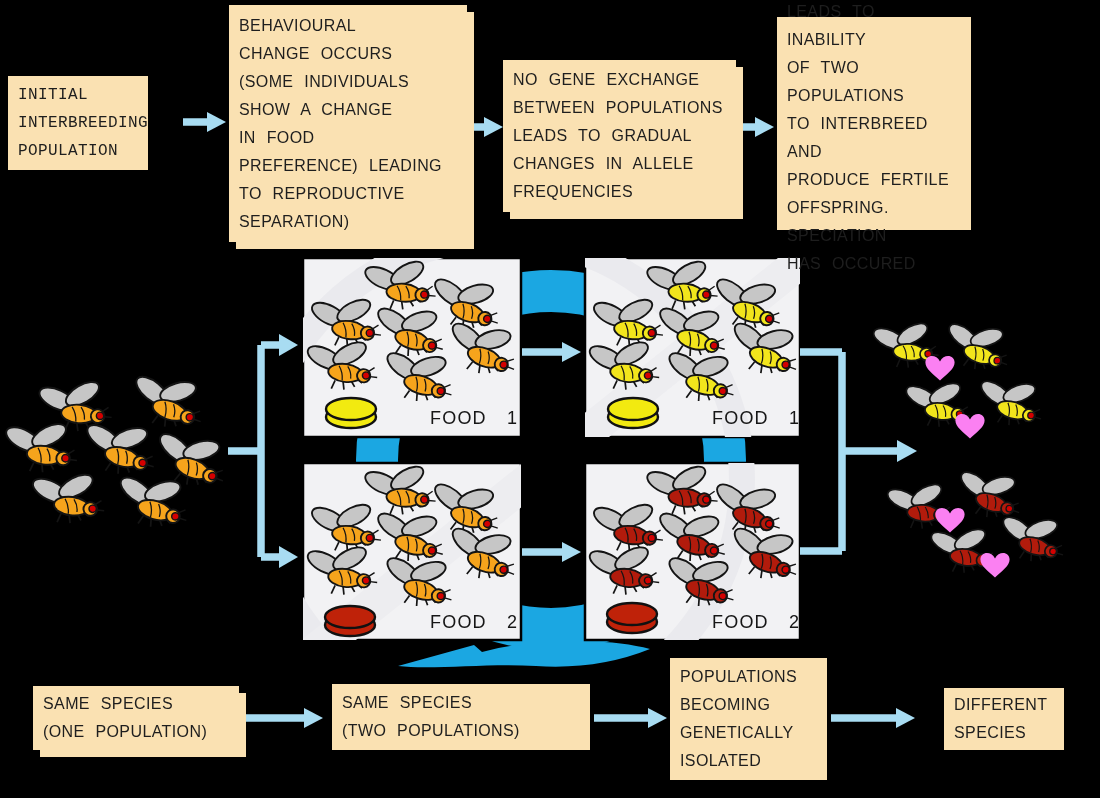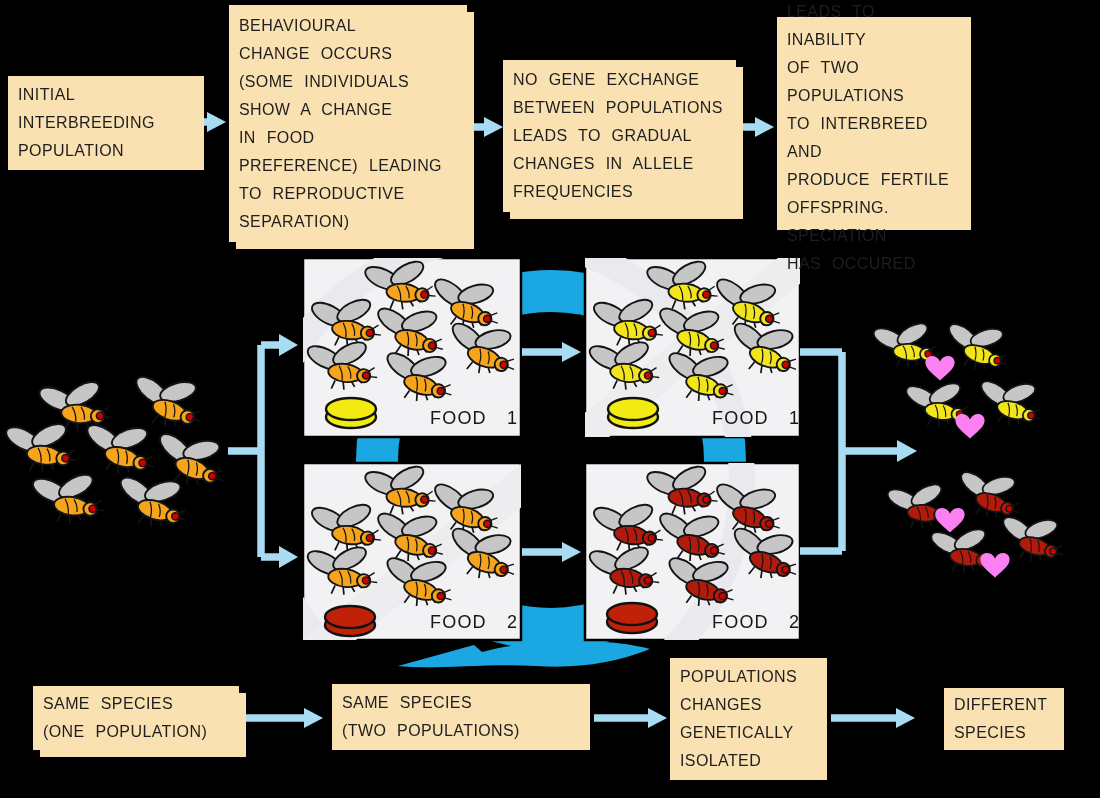--- a/index.html
+++ b/index.html
@@ -12,21 +12,21 @@
     position:absolute;box-sizing:border-box;
     background:var(--note-fill,#FAE1B2);
     color:var(--note-text,#1E1E1E);
     font-size:16px;line-height:28px;
     letter-spacing:.4px;word-spacing:6px;
     white-space:pre-line;
     padding:4px 10px;
     display:flex;align-items:center;
   }
   .shadowed{box-shadow:7px 7px 0 var(--note-fill,#FAE1B2);}
-  #box-a{left:8px;top:76px;width:196px;height:94px;}
+  #box-a{left:8px;top:76px;width:140px;height:94px;font-family:Liberation Mono, monospace;}
   #box-b{left:229px;top:5px;width:238px;height:237px;}
   #box-c{left:503px;top:60px;width:233px;height:152px;}
   #box-d{left:777px;top:17px;width:194px;height:213px;}
   #box-e{left:33px;top:686px;width:206px;height:64px;}
   #box-f{left:332px;top:684px;width:258px;height:66px;}
   #box-g{left:670px;top:658px;width:157px;height:122px;}
   #box-h{left:944px;top:688px;width:120px;height:62px;}
   #diagram{position:absolute;left:0;top:0;}
   .food-label{
     font-family:"Liberation Sans", sans-serif;
@@ -221,17 +221,17 @@
 OF TWO POPULATIONS
 TO INTERBREED AND
 PRODUCE FERTILE
 OFFSPRING. SPECIATION
 HAS OCCURED</div>
 <div class="note-box shadowed" id="box-e">SAME SPECIES
 (ONE POPULATION)</div>
 <div class="note-box" id="box-f">SAME SPECIES
 (TWO POPULATIONS)</div>
 <div class="note-box" id="box-g">POPULATIONS
-CHANGES
+BECOMING
 GENETICALLY
 ISOLATED</div>
 <div class="note-box" id="box-h">DIFFERENT
 SPECIES</div>
 
 </body></html>

